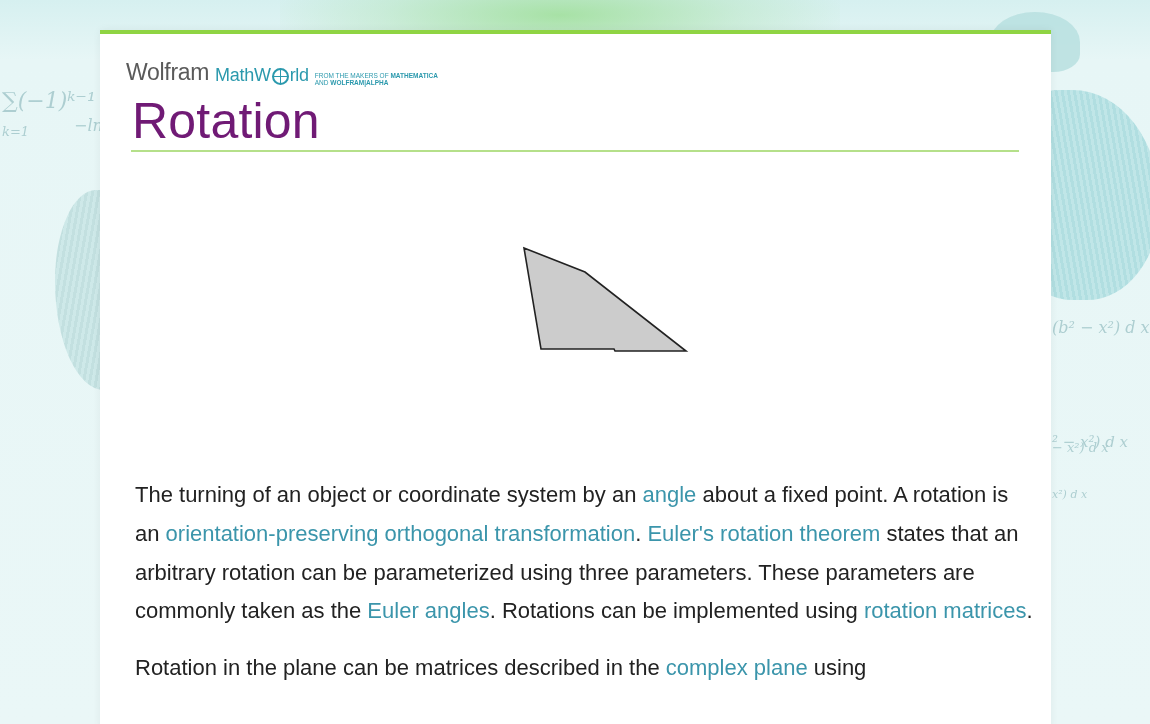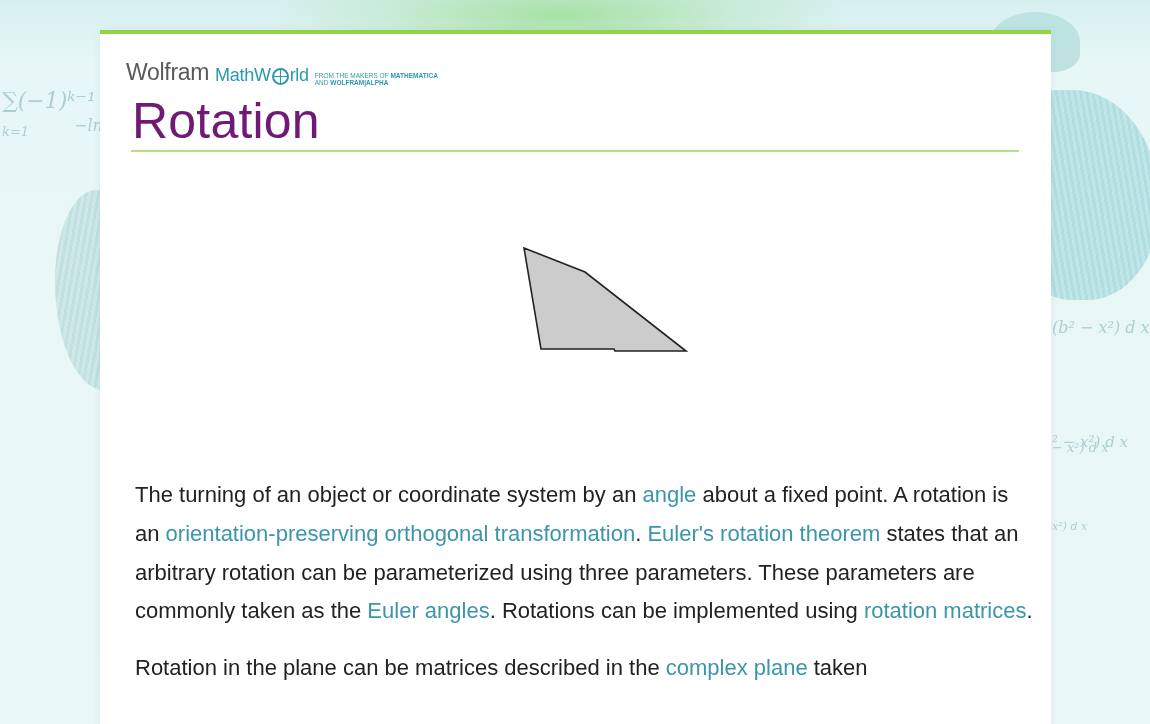--- a/index.html
+++ b/index.html
@@ -83,21 +83,21 @@
   <div class="bg-top-glow"></div>
   <div class="bg-swirl-left"></div>
   <div class="bg-blob-right-top"></div>
   <div class="bg-swirl-right"></div>
   <div class="bg-formula" style="left:2px;top:88px;font-size:22px;">∑(−1)ᵏ⁻¹</div>
   <div class="bg-formula" style="left:2px;top:124px;font-size:13px;">k=1</div>
   <div class="bg-formula" style="left:74px;top:116px;font-size:16px;">−ln</div>
   <div class="bg-formula" style="left:1052px;top:318px;font-size:16px;">(b² − x²)  d x</div>
   <div class="bg-formula" style="left:1052px;top:385px;font-size:15px;margin-top:48px;">² − x²)  d x</div>
   <div class="bg-formula" style="left:1052px;top:440px;font-size:13px;">− x²)  d x</div>
-  <div class="bg-formula" style="left:1052px;top:488px;font-size:11px;margin-top:32px;">x²)  d x</div>
+  <div class="bg-formula" style="left:1052px;top:488px;font-size:11px;">x²)  d x</div>
 </div>
 
 <div class="card">
   <div class="header-logo">
     <span class="logo-wolfram">Wolfram</span>
     <span class="logo-mathworld">
       <span>MathW</span>
       <span class="globe-icon"></span>
       <span>rld</span>
     </span>
@@ -109,15 +109,15 @@
 
   <h1 class="page-title">Rotation</h1>
   <div class="title-rule"></div>
 
   <svg class="figure" viewBox="400 190 220 150" width="220" height="150">
     <polygon points="424,214 485,238 586,317 515,317 514,315 441,315" fill="#cccccc" stroke="#222222" stroke-width="1.6" stroke-linejoin="miter"></polygon>
   </svg>
 
   <div class="content">
     <p><span>The turning of an object or coordinate system by an </span><a href="#">angle</a><span> about a fixed point. A rotation is an </span><a href="#">orientation-preserving orthogonal transformation</a><span>. </span><a href="#">Euler's rotation theorem</a><span> states that an arbitrary rotation can be parameterized using three parameters. These parameters are commonly taken as the </span><a href="#">Euler angles</a><span>. Rotations can be implemented using </span><a href="#">rotation matrices</a><span>.</span></p>
-    <p><span>Rotation in the plane can be matrices described in the </span><a href="#">complex plane</a><span> taken</span></p>
+    <p><span>Rotation in the plane can be matrices described in the </span><a href="#">complex plane</a><span> using</span></p>
   </div>
 </div>
 
 </body></html>

